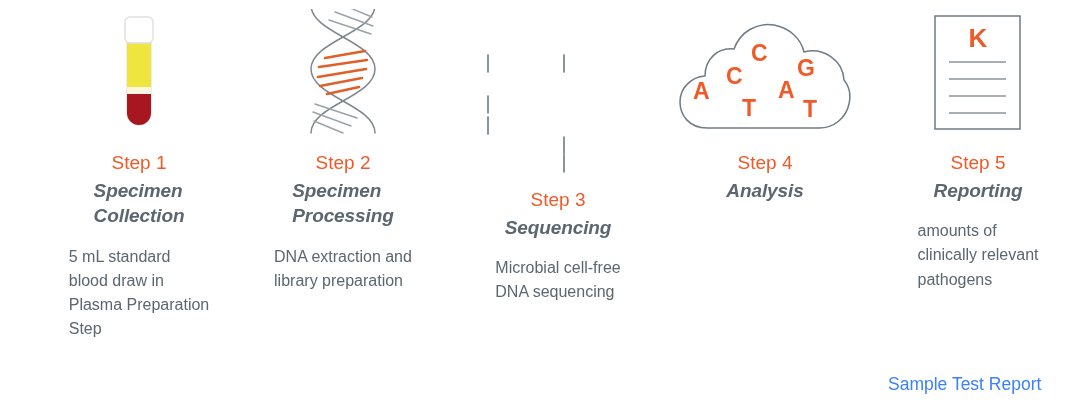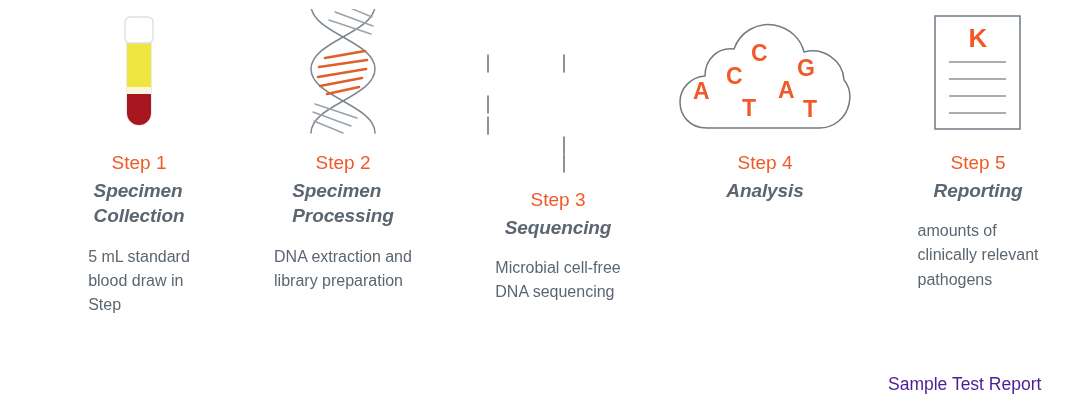--- a/index.html
+++ b/index.html
@@ -60,21 +60,21 @@
     margin-top: 16px;
     font-size: 16px;
     color: #5b6670;
     line-height: 1.52;
     font-weight: 400;
   }
 
   .sample-link {
     position: absolute;
     font-size: 17.5px;
-    color: #4c1d95;
+    color: #3b82f6;
     white-space: nowrap;
     text-decoration: none;
   }
 
   
   .tube-wrap { position: relative; width: 50px; height: 132px; }
 
   
   .cloud-wrap { position: relative; width: 176px; height: 118px; }
   .cloud-letter {
@@ -136,20 +136,21 @@
       </div>
     </div>
     <div class="step-label">Step 1</div>
     <div class="step-title">
       <div>Specimen</div>
       <div>Collection</div>
     </div>
     <div class="step-desc">
       <div>5 mL standard</div>
       <div>blood draw in</div>
+      <div>Plasma Preparation</div>
       <div>Step</div>
     </div>
   </div>
 
   <div class="step" style="left:238px; width:210px;">
     <div class="icon-slot">
       <svg width="108" height="132" viewBox="0 0 108 132">
         <g fill="none" stroke="#7e878f" stroke-width="1.5" stroke-linecap="round">
 
           <path d="M22 124 C22 96 86 88 86 60 C86 32 22 24 22 -4"></path>

